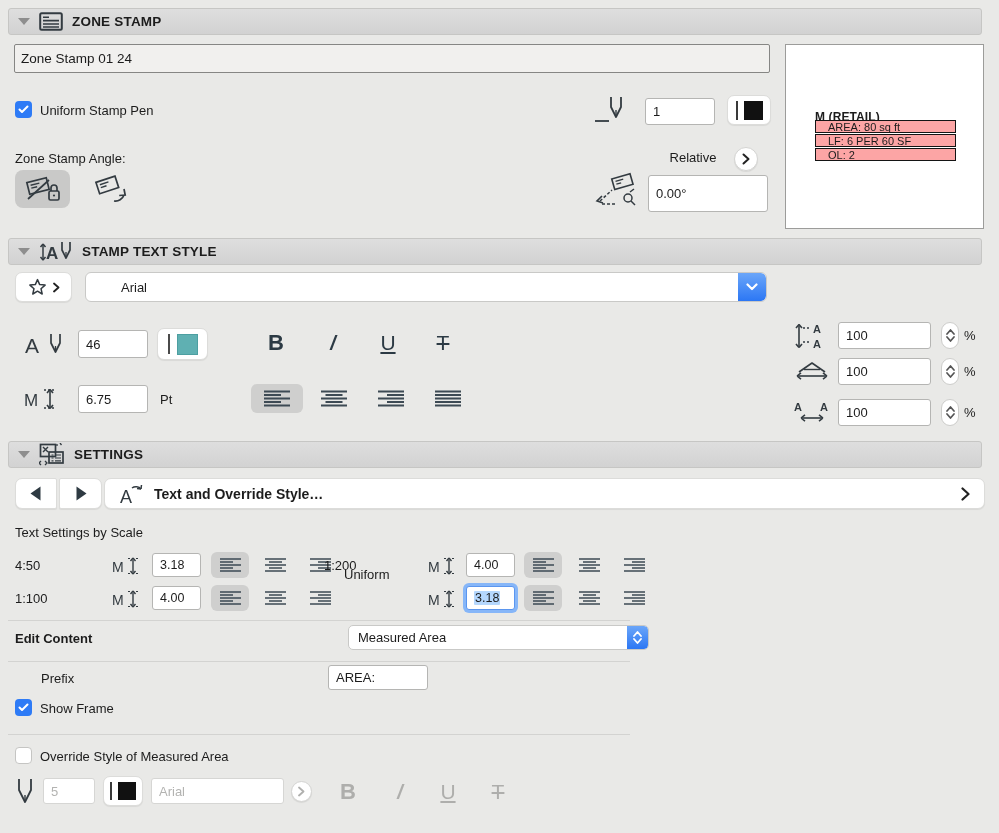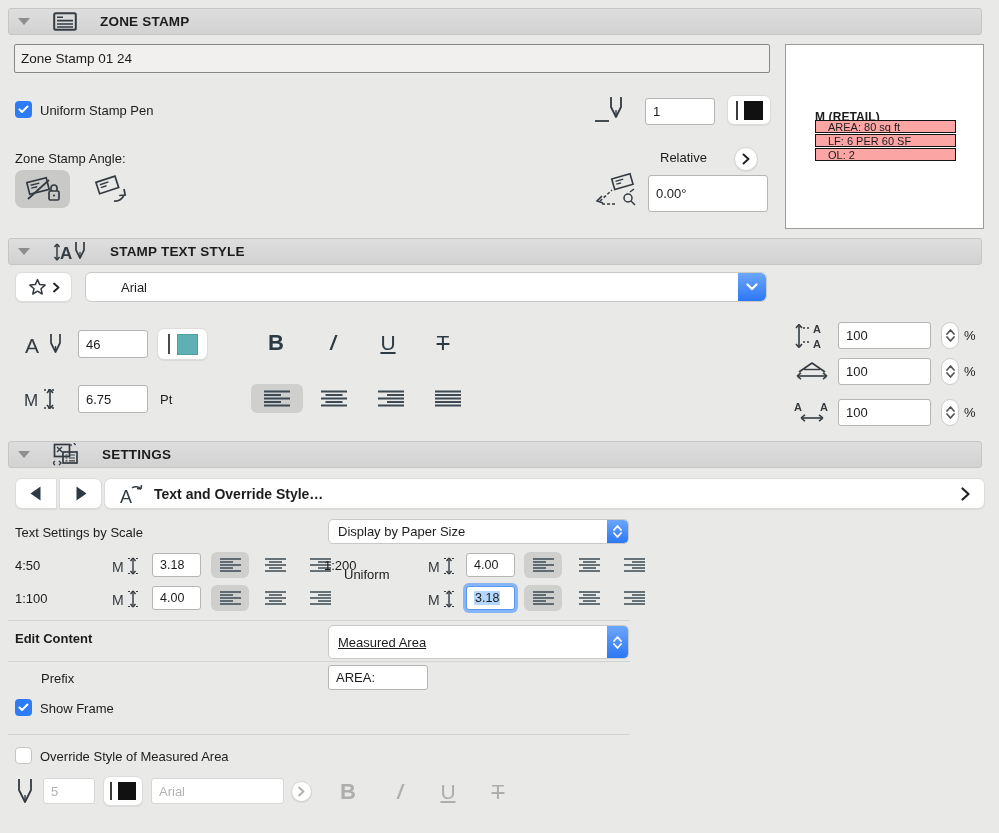--- a/index.html
+++ b/index.html
@@ -1,21 +1,21 @@
 <!DOCTYPE html>
 <html><head>
 <meta charset="utf-8">
 <style>
   html,body{margin:0;padding:0;background:#e9e9e7;}
   .panel{position:relative;width:999px;height:833px;background:#e9e9e7;
          font-family:"Liberation Sans",sans-serif;color:#1c1c1c;overflow:hidden;}
   .abs{position:absolute;}
   .sechdr{left:8px;width:974px;height:27px;background:linear-gradient(180deg,#dedede,#d2d2d2);
           border:1px solid #c6c6c4;border-radius:3px;display:flex;align-items:center;
-          padding:0 9px;gap:23px;font-weight:700;font-size:13.5px;letter-spacing:.2px;box-sizing:border-box;}
+          padding:0 9px;gap:9px;font-weight:700;font-size:13.5px;letter-spacing:.2px;box-sizing:border-box;}
   .tri{width:0;height:0;border-left:6px solid transparent;border-right:6px solid transparent;
        border-top:7px solid #8e8e8e;}
   .lbl{font-size:13px;white-space:nowrap;}
   .blbl{font-size:13px;font-weight:700;white-space:nowrap;}
   .fld{background:#fff;border:1px solid #b5b5b3;border-radius:3px;display:flex;align-items:center;
        padding:0 7px;font-size:13px;box-sizing:border-box;}
   .fld.dis{border-color:#d6d6d4;color:#b3b3b1;}
   .whitebtn{background:#fff;border-radius:7px;border:1px solid #dcdcda;
             box-shadow:0 1px 1px rgba(0,0,0,.07);display:flex;align-items:center;
             justify-content:center;box-sizing:border-box;}
@@ -120,21 +120,21 @@
     <svg width="36" height="30" viewBox="0 0 36 30">
       <g transform="rotate(-18 13 10)">
         <rect x="3" y="5" width="20" height="12" fill="none" stroke="#333b41" stroke-width="1.7"></rect>
         <path d="M6 8.5 h9 M6 11.5 h6" stroke="#333b41" stroke-width="1.4"></path>
       </g>
       <path d="M20 27 a9 9 0 0 0 10-6" fill="none" stroke="#333b41" stroke-width="1.7"></path>
       <path d="M30 15 l1.2 6 -6 0.5" fill="none" stroke="#333b41" stroke-width="1.7"></path>
     </svg>
   </div>
 
-  <div class="abs lbl" style="left:660px;top:150px;width:66px;text-align:left;">Relative</div>
+  <div class="abs lbl" style="left:660px;top:150px;width:66px;text-align:center;">Relative</div>
   <div class="abs circbtn" style="left:734px;top:147px;width:24px;height:24px;">
     <svg width="8" height="12" viewBox="0 0 8 12">
       <polyline points="1.5,1.5 6.5,6 1.5,10.5" fill="none" stroke="#222" stroke-width="2" stroke-linecap="round" stroke-linejoin="round"></polyline>
     </svg>
   </div>
 
   <svg class="abs" style="left:590px;top:170px;" width="52" height="38" viewBox="0 0 52 38">
     <g transform="rotate(-16 33 12)">
       <rect x="23" y="6" width="19" height="11" fill="none" stroke="#333b41" stroke-width="1.6"></rect>
       <path d="M26 9.3 h8 M26 12.3 h5" stroke="#333b41" stroke-width="1.3"></path>
@@ -315,31 +315,20 @@
       <path d="M13 6 a6 5 0 0 1 9 1" fill="none" stroke="#333b41" stroke-width="1.5"></path>
       <path d="M22 7 l0.5 -4 M22 7 l-4 -0.5" stroke="#333b41" stroke-width="1.5" fill="none"></path>
     </svg>
     <span class="blbl" style="font-size:14px;">Text and Override Style…</span>
     <svg width="9" height="14" viewBox="0 0 9 14" style="margin-left:auto;">
       <polyline points="1.5,1.5 7.5,7 1.5,12.5" fill="none" stroke="#222" stroke-width="2.2" stroke-linecap="round" stroke-linejoin="round"></polyline>
     </svg>
   </div>
 
   <div class="abs lbl" style="left:15px;top:525px;">Text Settings by Scale</div>
-  <div class="abs popup" style="left:328px;top:519px;width:301px;height:25px;">
-    <span style="padding-left:9px;">Display by Paper Size</span>
-    <span class="bluecap" style="width:21px;border-radius:0 4px 4px 0;flex-direction:column;gap:1px;display:flex;">
-      <svg width="9" height="6" viewBox="0 0 9 6">
-        <polyline points="1,5 4.5,1 8,5" fill="none" stroke="#fff" stroke-width="1.8" stroke-linecap="round" stroke-linejoin="round"></polyline>
-        </svg>
-      <svg width="9" height="6" viewBox="0 0 9 6">
-        <polyline points="1,1 4.5,5 8,1" fill="none" stroke="#fff" stroke-width="1.8" stroke-linecap="round" stroke-linejoin="round"></polyline>
-        </svg>
-    </span>
-  </div>
 
   <div class="abs lbl" style="left:15px;top:558px;">4:50</div>
   <svg class="abs" style="left:112px;top:556px;" width="36" height="20" viewBox="0 0 36 20">
     <text x="0" y="16" font-size="14" fill="#333b41" font-family="Liberation Sans,sans-serif">M</text>
     <path d="M16 2.5 h10 M16 17.5 h10" stroke="#333b41" stroke-width="1.2" stroke-dasharray="2 2"></path>
     <path d="M21 3.5 v13" stroke="#333b41" stroke-width="1.4"></path>
     <path d="M21 2 l-2.5 3 M21 2 l2.5 3 M21 18 l-2.5 -3 M21 18 l2.5 -3" stroke="#333b41" stroke-width="1.4" fill="none"></path>
   </svg>
   <div class="abs fld" style="left:152px;top:553px;width:49px;height:24px;font-size:12.5px;">
     <span>3.18</span>
@@ -433,21 +422,21 @@
       </svg>
   </div>
   <div class="abs alignbtn" style="left:615px;top:585px;width:38px;height:26px;">
     <svg width="21" height="14" viewBox="0 0 21 14">
       <path d="M0 1 h21 M8 4 h13 M0 7 h21 M8 10 h13 M0 13 h21" stroke="#3d4a54" stroke-width="1.7"></path>
       </svg>
   </div>
 
   <div class="abs divider" style="left:8px;top:620px;width:622px;"></div>
   <div class="abs blbl" style="left:15px;top:631px;">Edit Content</div>
-  <div class="abs popup" style="left:328px;top:625px;width:301px;height:34px;text-decoration:underline;">
+  <div class="abs popup" style="left:348px;top:625px;width:301px;height:25px;">
     <span style="padding-left:9px;">Measured Area</span>
     <span class="bluecap" style="width:21px;border-radius:0 4px 4px 0;flex-direction:column;gap:1px;display:flex;">
       <svg width="9" height="6" viewBox="0 0 9 6">
         <polyline points="1,5 4.5,1 8,5" fill="none" stroke="#fff" stroke-width="1.8" stroke-linecap="round" stroke-linejoin="round"></polyline>
         </svg>
       <svg width="9" height="6" viewBox="0 0 9 6">
         <polyline points="1,1 4.5,5 8,1" fill="none" stroke="#fff" stroke-width="1.8" stroke-linecap="round" stroke-linejoin="round"></polyline>
         </svg>
     </span>
   </div>

